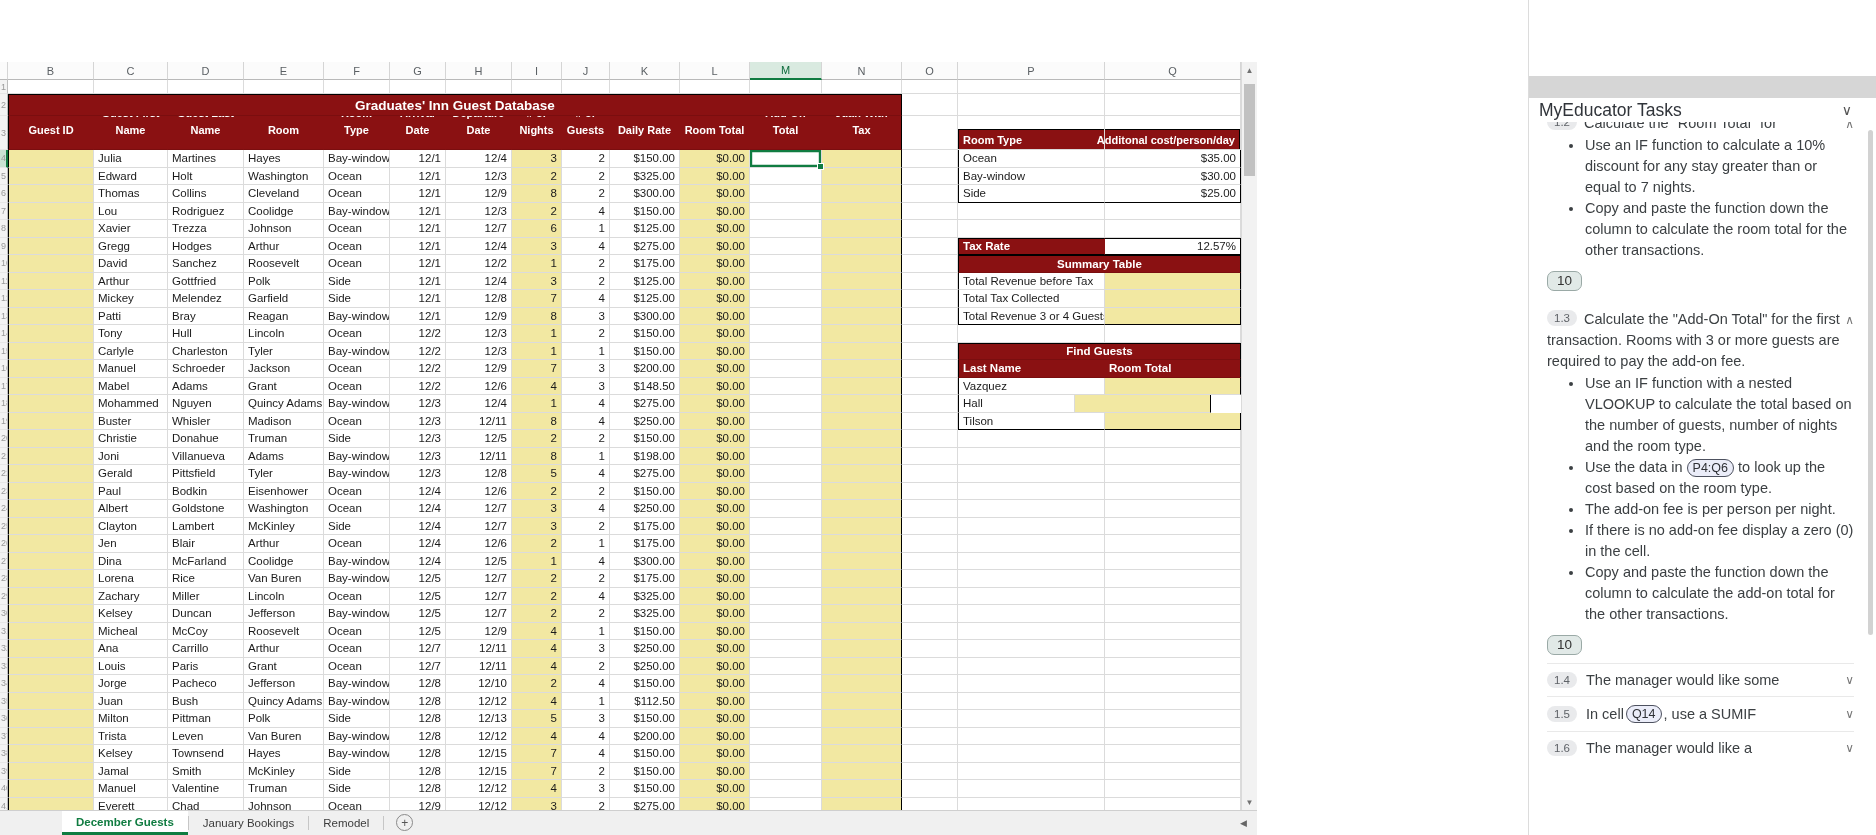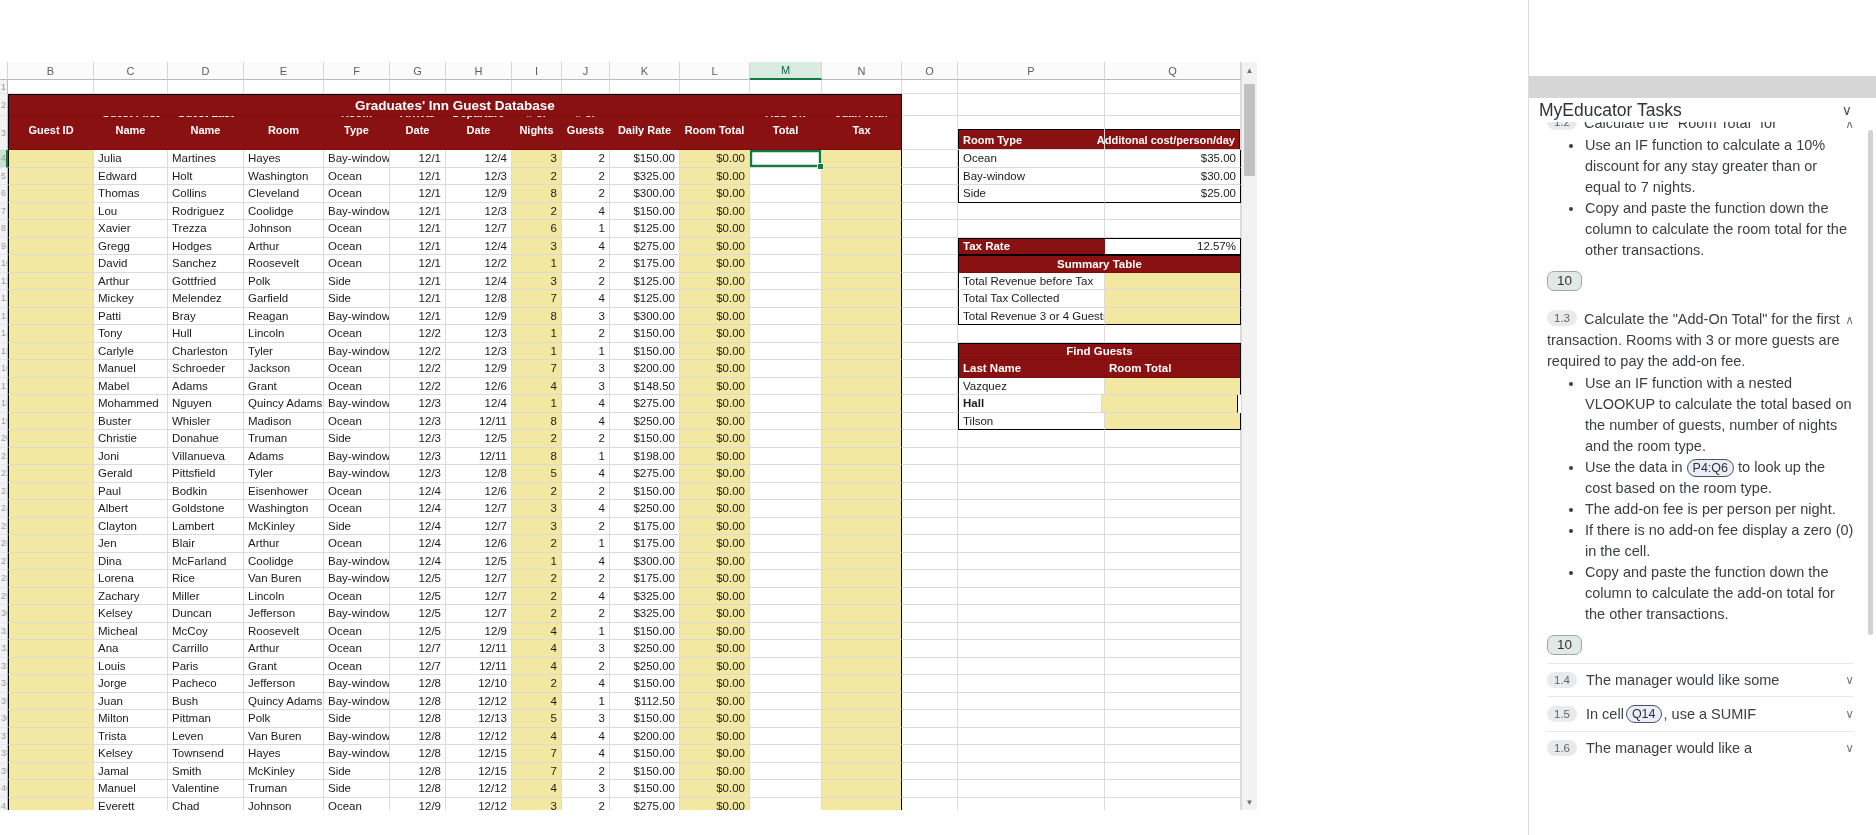--- a/index.html
+++ b/index.html
@@ -450,21 +450,21 @@
         <div class="c " style="width: 66px;">Bay-window</div>
         <div class="c num" style="width: 56px;">12/3</div>
         <div class="c num" style="width: 66px;">12/4</div>
         <div class="c yellow num" style="width: 50px;">1</div>
         <div class="c num" style="width: 48px;">4</div>
         <div class="c num" style="width: 70px;">$275.00</div>
         <div class="c yellow num" style="width: 70px;">$0.00</div>
         <div class="c " style="width: 72px;"></div>
         <div class="c yellow brd" style="width: 80px;"></div>
         <div class="c " style="width: 56px;"></div>
-        <div class="c bl" style="width: 144px; font-weight: bold;">Hall</div>
+        <div class="c bl" style="width: 117px;">Hall</div>
         <div class="c yellow brd" style="width: 136px;"></div>
       </div>
       <div class="row" style="height: 17.5px;">
         <div class="c sliver" style="width: 8px;">19</div>
         <div class="c yellow bl" style="width: 86px;"></div>
         <div class="c " style="width: 74px;">Buster</div>
         <div class="c " style="width: 76px;">Whisler</div>
         <div class="c " style="width: 80px;">Madison</div>
         <div class="c " style="width: 66px;">Ocean</div>
         <div class="c num" style="width: 56px;">12/3</div>
@@ -898,20 +898,31 @@
         <div class="c " style="width: 136px;"></div>
       </div>
     </div>
 
   <div id="vscroll">
     <div class="sarrow" style="top:0">▲</div>
     <div class="thumb"></div>
     <div class="sarrow" style="bottom:0">▼</div>
   </div>
 
+  <div id="tabbar">
+    <div class="tab-spacer"></div>
+    <div class="tab active">December Guests</div>
+    <div class="tabsep"></div>
+    <div class="tab">January Bookings</div>
+    <div class="tabsep"></div>
+    <div class="tab">Remodel</div>
+    <div class="tabsep"></div>
+    <div class="addtab">+</div>
+    <div class="hleft">◀</div>
+  </div>
 
   <div id="panel">
     <div class="topstrip"></div>
     <div class="ptitle">MyEducator Tasks</div>
     <div class="pchev">∨</div>
     <div id="pcontent">
       <div id="pinner">
         <div class="t-line">
           <span class="pill">1.2</span><span>Calculate the "Room Total" for</span>
           <span class="tchev">∧</span>

